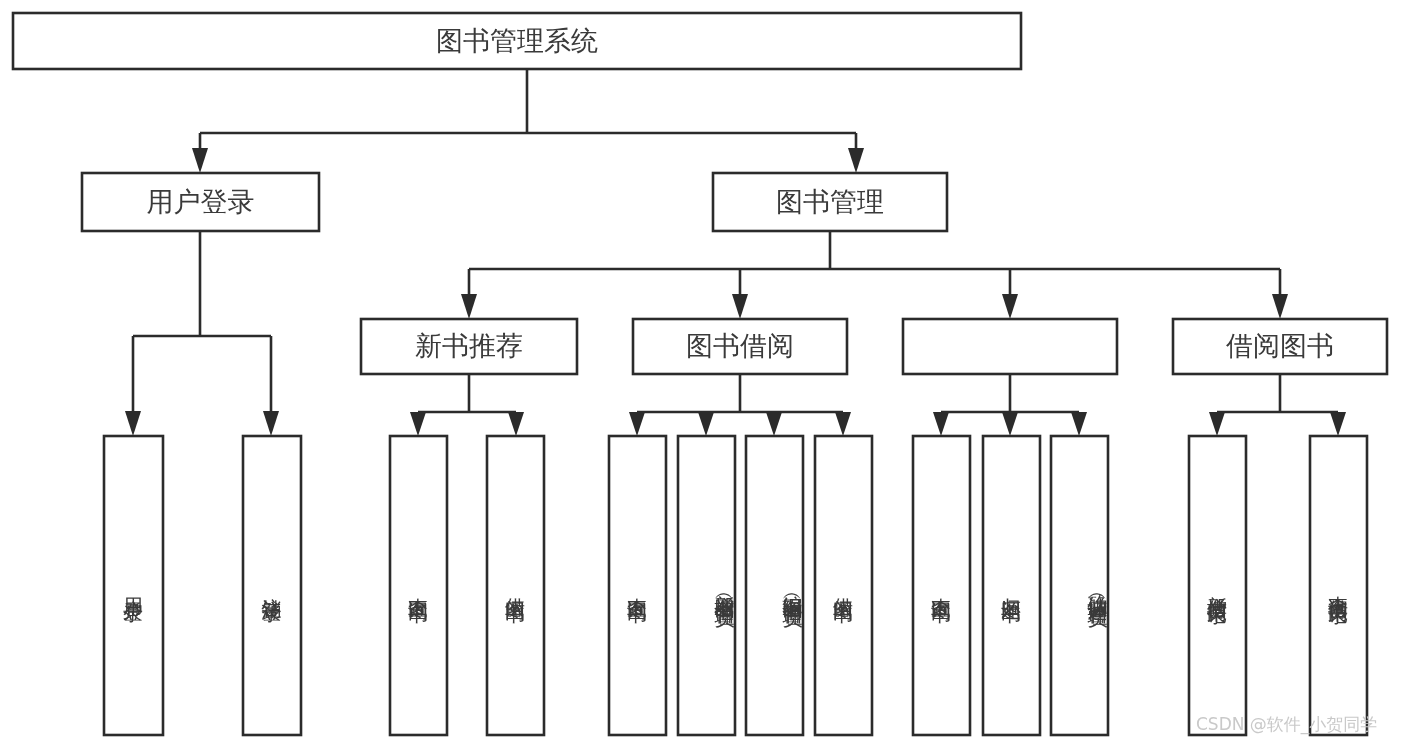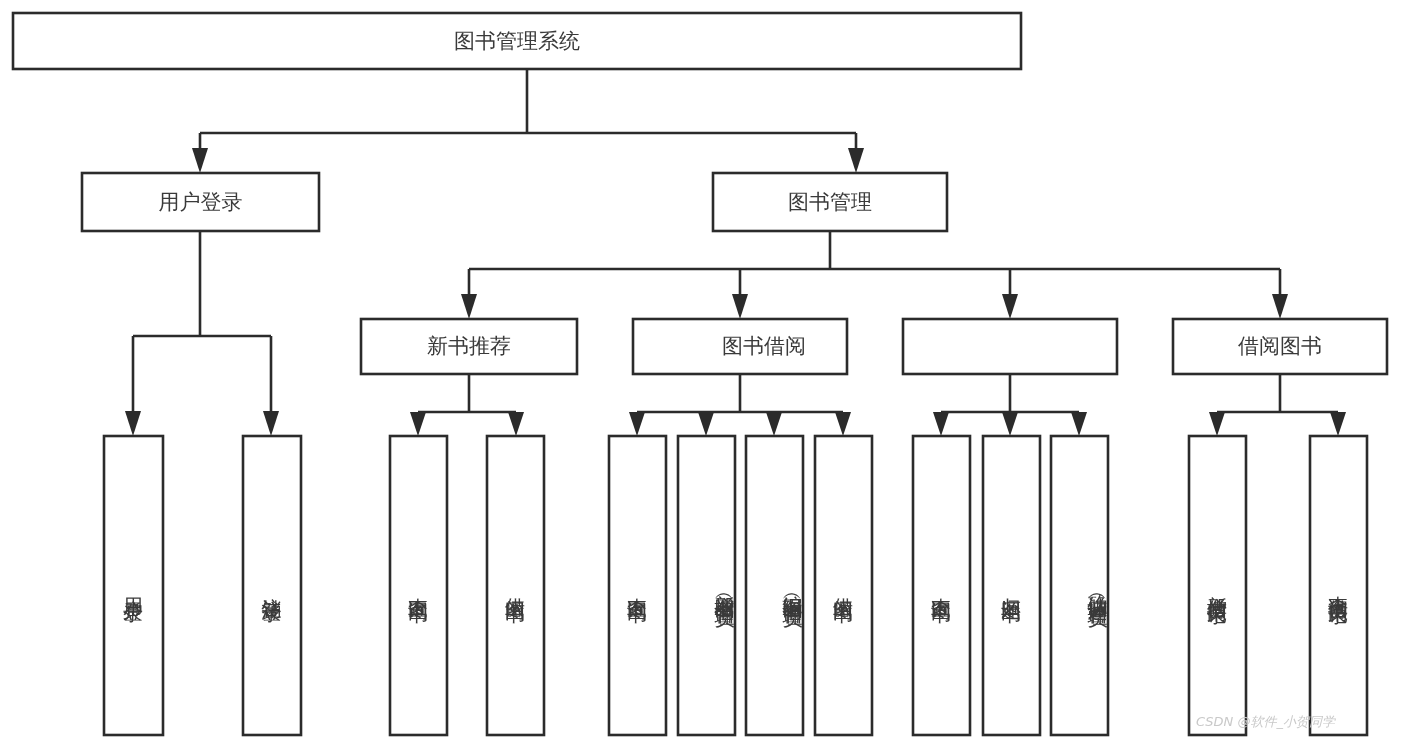--- a/index.html
+++ b/index.html
@@ -42,21 +42,21 @@
     fill: #2b2b2b;
     stroke: none;
   }
   .node-label {
     position: absolute;
     display: flex;
     align-items: center;
     justify-content: center;
     color: #3a3a3a;
     font-family: "DejaVu Sans", "Liberation Sans", sans-serif;
-    font-size: 21px;
+    font-size: 27px;
     line-height: 1.05;
     white-space: nowrap;
     pointer-events: none;
     letter-spacing: 0px;
   }
   .node-label.vertical {
     writing-mode: vertical-rl;
     text-orientation: upright;
     font-size: 20px;
     line-height: 1.0;
@@ -64,24 +64,23 @@
   }
   .node-label.vertical.align-top {
     align-items: flex-start;
     padding-top: 4px;
     box-sizing: border-box;
   }
   .watermark {
     position: absolute;
     color: #c9c9c9;
     font-family: "DejaVu Sans", "Liberation Sans", sans-serif;
-    font-size: 13px;
+    font-size: 17px;
     white-space: nowrap;
     pointer-events: none;
-    font-style: italic;
   }
 </style>
 </head>
 <body>
 
 <div id="diagram-root">
 
   <svg class="diagram-canvas" viewBox="0 0 1405 747">
 
     <rect class="node-box" x="13" y="13" width="1008" height="56"></rect>
@@ -176,21 +175,21 @@
       <polygon class="arrow-head" points="1338,436 1330,412 1346,412"></polygon>
     </g>
   </svg>
 
   <div class="node-label" style="left:13px; top:13px; width:1008px; height:56px;">图书管理系统</div>
 
   <div class="node-label" style="left:82px; top:173px; width:237px; height:58px;">用户登录</div>
   <div class="node-label" style="left:713px; top:173px; width:234px; height:58px;">图书管理</div>
 
   <div class="node-label" style="left:361px; top:319px; width:216px; height:55px;">新书推荐</div>
-  <div class="node-label" style="left:645px; top:319px; width:214px; height:55px;padding-left:12px;">图书借阅</div>
+  <div class="node-label" style="left:621px; top:319px; width:214px; height:55px;padding-left:12px;">图书借阅</div>
   <div class="node-label" style="left:1173px; top:319px; width:214px; height:55px;">借阅图书</div>
 
   <div class="node-label vertical" style="left:104px; top:436px; width:59px; height:299px;">用户登录</div>
   <div class="node-label vertical" style="left:243px; top:436px; width:58px; height:299px;">注销登录</div>
 
   <div class="node-label vertical" style="left:390px; top:436px; width:57px; height:299px;">查询图书</div>
   <div class="node-label vertical" style="left:487px; top:436px; width:57px; height:299px;">借阅图书</div>
 
   <div class="node-label vertical" style="left:609px; top:436px; width:57px; height:299px;">查询图书</div>
   <div class="node-label vertical align-top" style="left:678px; top:436px; width:57px; height:299px;">新增图书（管理员）</div>

